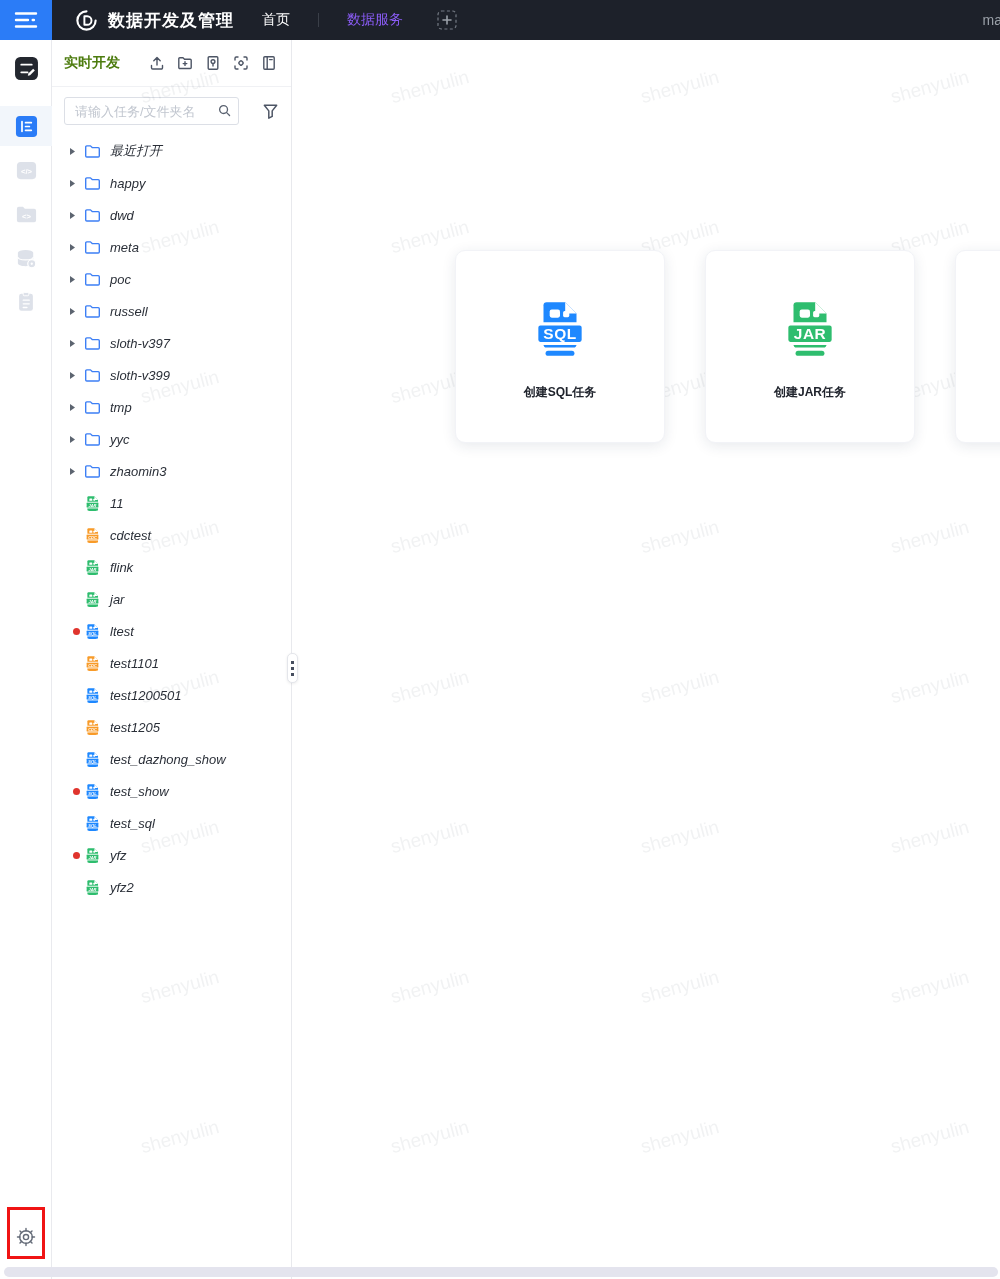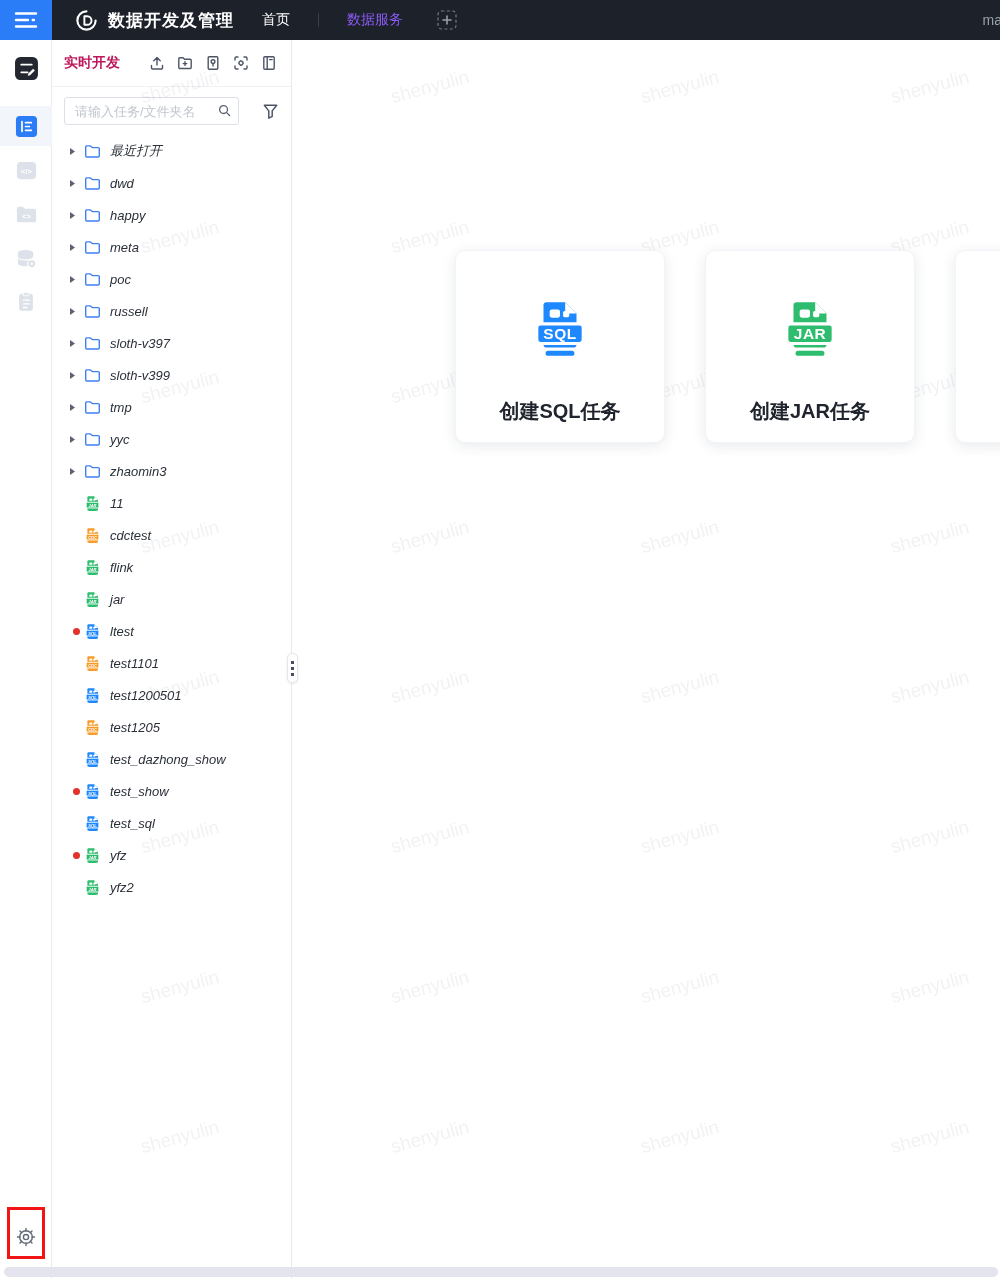--- a/index.html
+++ b/index.html
@@ -30,21 +30,21 @@
   .rail-item.active { background:#f2f6fb; }
   .rail-settings { position:absolute; bottom:28px; left:16px; cursor:pointer; }
   .highlight-box { position:absolute; left:7px; bottom:20px; width:38px; height:52px;
     border:3px solid var(--highlight); z-index:40; pointer-events:none; }
 
   
   .panel { position:absolute; left:52px; top:40px; bottom:0; width:240px;
     background:#fff; border-right:1px solid #e8e9ed; }
   .panel-head { height:47px; display:flex; align-items:center; padding:0 14px 0 12px;
     border-bottom:1px solid #f0f1f4; }
-  .panel-title { font-size:14px; font-weight:700; color:#be185d; flex:1; }
+  .panel-title { font-size:14px; font-weight:700; color:#4d7c0f; flex:1; }
   .panel-tools { display:flex; align-items:center; gap:12px; }
   .tool-btn { display:flex; cursor:pointer; }
   .search-row { display:flex; align-items:center; padding:10px 12px 8px 12px;gap:12px; }
   .search-box { position:relative; flex:1; }
   .search-input { width:100%; height:28px; border:1px solid #dcdfe6; border-radius:3px;
     font-size:13px; padding:0 28px 0 10px; color:#333; outline:none; }
   .search-input::placeholder { color:#c1c6cf; }
   .search-ic { position:absolute; right:7px; top:6px; }
   .filter-btn { margin-left:11px; display:flex; cursor:pointer; }
 
@@ -72,21 +72,21 @@
     box-shadow:0 3px 14px rgba(31,45,80,.10); display:flex; flex-direction:column;
     align-items:center; }
   .card-1 { left:162px; }
   .card-2 { left:412px; }
   .card-3 { left:662px; }
   .card-icon { width:66px; height:66px; margin-top:45px; }
   .card.sql .fl { fill:var(--sql); }
   .card.jar .fl { fill:var(--jar); }
   .band-text { fill:#fff; font-size:15px; font-weight:700; letter-spacing:.5px;
     font-family:"Liberation Sans","DejaVu Sans",sans-serif; }
-  .card-label { margin-top:36px; font-size:20px; font-weight:700; color:#20242d; }
+  .card-label { margin-top:22px; font-size:12px; font-weight:700; color:#20242d; }
 
   
   .wm-layer { position:absolute; left:0; top:40px; right:0; bottom:0; z-index:5;
     pointer-events:none; overflow:hidden; }
   .wm { position:absolute; transform:translate(-50%,-50%) rotate(-15deg);
     font-size:19px; color:rgba(60,70,90,.07); white-space:nowrap; }
 
   
   .hscrollbar { position:absolute; left:4px; right:2px; bottom:2px; height:10px;
     background:#e4e4ee; border-radius:5px; z-index:25; cursor:pointer; }
@@ -238,30 +238,30 @@
         </svg>
         <span class="lbl">最近打开</span>
       </div>
       <div class="tree-row folder">
         <svg class="caret" viewBox="0 0 9 9">
           <path d="M2 1l5 3.5L2 8z" fill="#5c6470"></path>
         </svg>
         <svg class="folder-ic" viewBox="0 0 16 16">
           <path d="M1.6 4.7v-1a1 1 0 0 1 1-1h3.5l1.6 1.6h5.7a1 1 0 0 1 1 1v6.9a1 1 0 0 1-1 1H2.6a1 1 0 0 1-1-1z" fill="none" stroke="var(--folder)" stroke-width="1.3" stroke-linejoin="round"></path>
         </svg>
+        <span class="lbl">happy</span>
+      </div>
+      <div class="tree-row folder">
+        <svg class="caret" viewBox="0 0 9 9">
+          <path d="M2 1l5 3.5L2 8z" fill="#5c6470"></path>
+        </svg>
+        <svg class="folder-ic" viewBox="0 0 16 16">
+          <path d="M1.6 4.7v-1a1 1 0 0 1 1-1h3.5l1.6 1.6h5.7a1 1 0 0 1 1 1v6.9a1 1 0 0 1-1 1H2.6a1 1 0 0 1-1-1z" fill="none" stroke="var(--folder)" stroke-width="1.3" stroke-linejoin="round"></path>
+        </svg>
         <span class="lbl">dwd</span>
-      </div>
-      <div class="tree-row folder">
-        <svg class="caret" viewBox="0 0 9 9">
-          <path d="M2 1l5 3.5L2 8z" fill="#5c6470"></path>
-        </svg>
-        <svg class="folder-ic" viewBox="0 0 16 16">
-          <path d="M1.6 4.7v-1a1 1 0 0 1 1-1h3.5l1.6 1.6h5.7a1 1 0 0 1 1 1v6.9a1 1 0 0 1-1 1H2.6a1 1 0 0 1-1-1z" fill="none" stroke="var(--folder)" stroke-width="1.3" stroke-linejoin="round"></path>
-        </svg>
-        <span class="lbl">happy</span>
       </div>
       <div class="tree-row folder">
         <svg class="caret" viewBox="0 0 9 9">
           <path d="M2 1l5 3.5L2 8z" fill="#5c6470"></path>
         </svg>
         <svg class="folder-ic" viewBox="0 0 16 16">
           <path d="M1.6 4.7v-1a1 1 0 0 1 1-1h3.5l1.6 1.6h5.7a1 1 0 0 1 1 1v6.9a1 1 0 0 1-1 1H2.6a1 1 0 0 1-1-1z" fill="none" stroke="var(--folder)" stroke-width="1.3" stroke-linejoin="round"></path>
         </svg>
         <span class="lbl">meta</span>
       </div>

